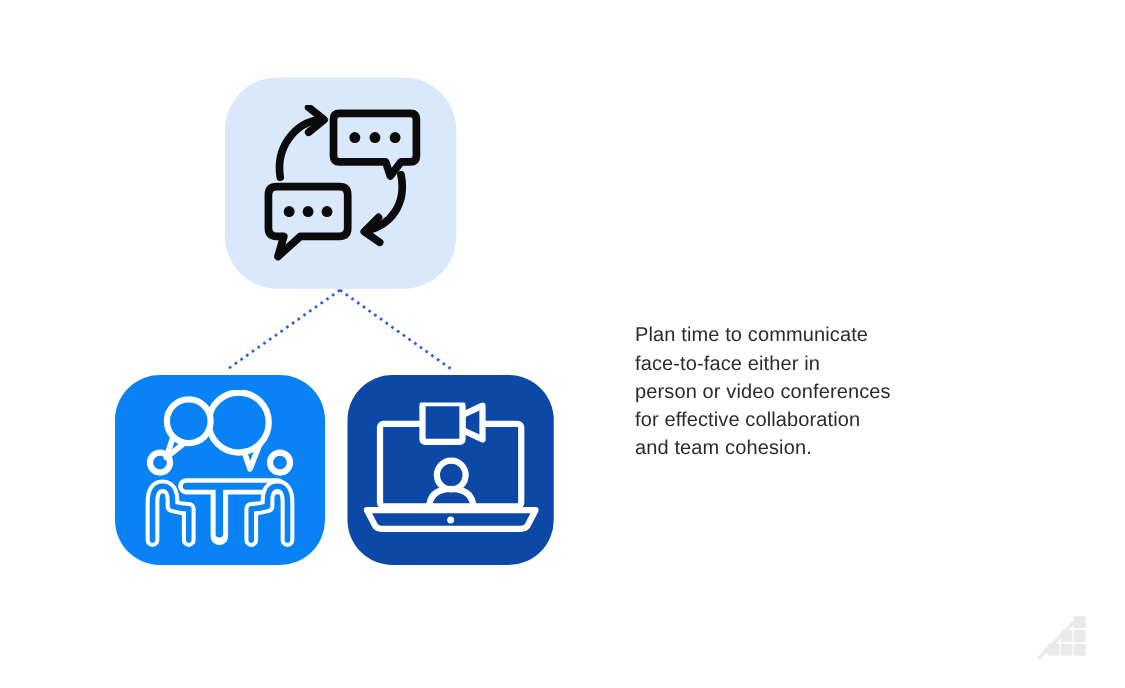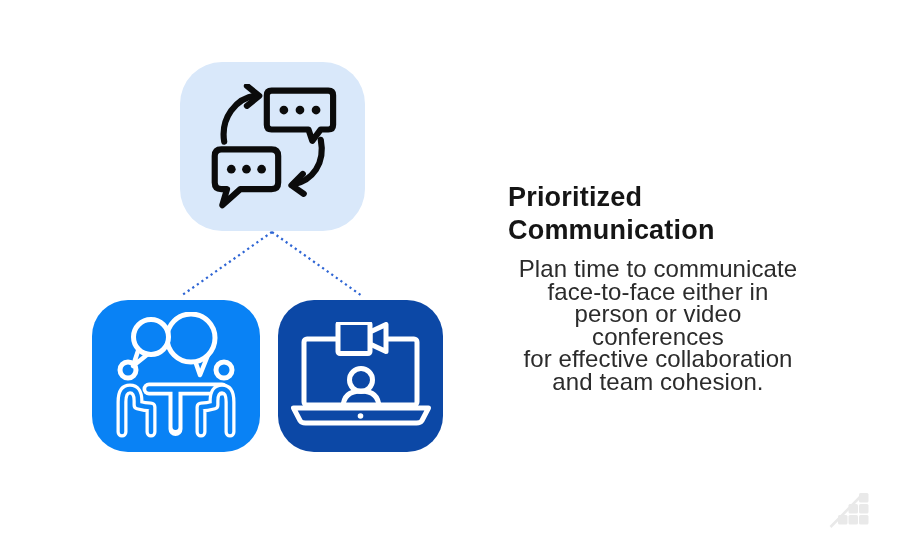--- a/index.html
+++ b/index.html
@@ -27,22 +27,22 @@
   .connector{position:absolute;left:170px;top:225px;}
 
   
   .title{
     position:absolute;left:508px;top:181px;margin:0;
     font-size:27px;line-height:33px;font-weight:bold;letter-spacing:.2px;
     white-space:pre-line;color:#151515;
   }
   .description{
     position:absolute;left:508px;top:258px;margin:0;width:300px;
-    font-size:24px;line-height:22.5px;letter-spacing:.1px;
-    white-space:pre-line;color:#2b2b2b;text-align:center;
+    font-size:16px;line-height:22.5px;letter-spacing:.1px;
+    white-space:pre-line;color:#2b2b2b;
   }
 
   .logo{position:absolute;left:829px;top:491px;color:#e9e9e9;}
 </style>
 </head>
 <body>
 
 <div class="canvas">
 
   <div class="node node-top" style="--node-bg: #D9E8FA;">
@@ -103,22 +103,20 @@
       <rect class="occluder" stroke-width="5" x="47" y="0.5" width="32" height="31" rx="2"></rect>
 
       <circle class="stroke" stroke-width="5" cx="70" cy="58" r="11.5"></circle>
       <path class="stroke" stroke-width="5" d="M 52 86 Q 52 69 70 69 Q 88 69 88 86"></path>
 
       <path class="occluder" stroke-width="5" d="M 2.5 86 H 137.5 L 131 98.5 Q 129.5 101 125.5 101 H 14.5 Q 10.5 101 9 98.5 Z"></path>
       <circle class="fill" cx="69.5" cy="94" r="2.8"></circle>
     </svg>
   </div>
 
-  <h1 class="title" style="color: rgb(21, 21, 21);">Prioritized
-Communication</h1>
   <p class="description" style="color: rgb(43, 43, 43);">Plan time to communicate
 face-to-face either in
 person or video conferences
 for effective collaboration
 and team cohesion.</p>
 
   <svg class="logo" width="46" height="38" viewBox="0 0 46 38" style="color: rgb(233, 233, 233);">
     <line x1="1.5" y1="36" x2="31" y2="6" stroke="currentColor" stroke-width="2.6"></line>
     <rect class="fill" x="30" y="2" width="9.5" height="9.5" rx="1.5"></rect>
     <rect class="fill" x="19.5" y="13" width="9.5" height="9.5" rx="1.5"></rect>

